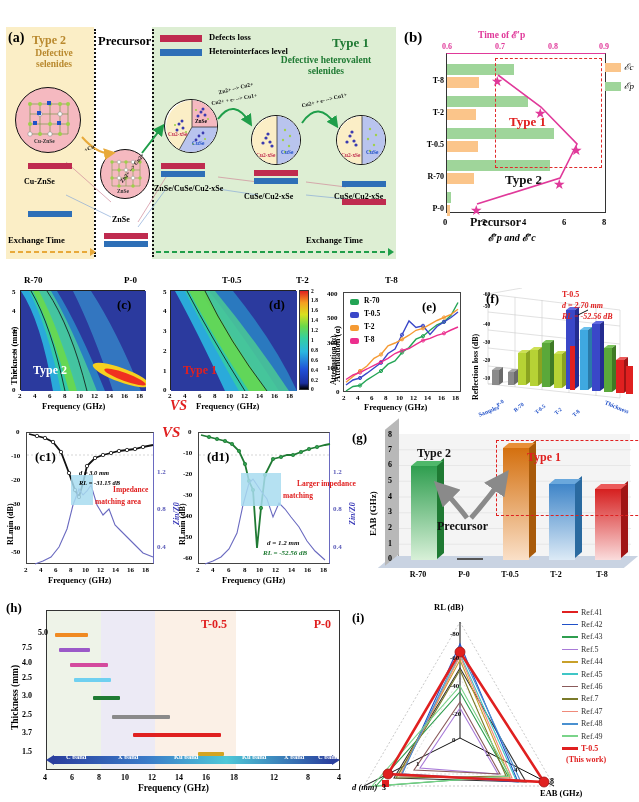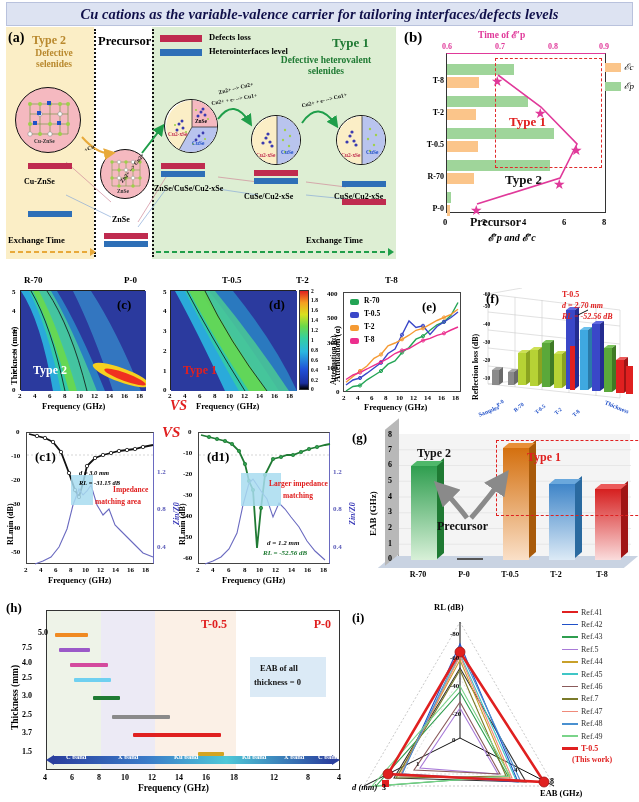--- a/index.html
+++ b/index.html
@@ -101,23 +101,20 @@
   .i-ax { position:absolute; font-size:8.5px; font-weight:bold; color:#000; white-space:nowrap;}
   .small-red { position:absolute; color:#e02020; font-weight:bold; font-size:8px; white-space:nowrap;}
   .small-green { position:absolute; color:#1f7a33; font-weight:bold; font-size:7px; white-space:nowrap;}
   .small-blk { position:absolute; color:#000; font-weight:bold; font-size:7px; white-space:nowrap;}
 </style>
 </head>
 <body>
 
 <div class="fig">
 
-  <div id="title-banner">
-    <span class="t">Cu cations as the variable-valence carrier for tailoring interfaces/defects levels</span>
-  </div>
 
   <div id="panel-a">
     <div class="a-bg-left"></div>
     <div class="a-bg-mid"></div>
     <div class="a-bg-right"></div>
     <div class="dotted-v" style="left:88px; top:2px; height:228px;"></div>
     <div class="dotted-v" style="left:146px; top:2px; height:228px;"></div>
 
     <span class="lbl panel-letter" style="left:2px; top:3px;">(a)</span>
     <span class="lbl t2-title" style="left:26px; top:6px;">Type 2</span>
@@ -727,21 +724,21 @@
           <circle cx="74" cy="26" r="1.7"></circle>
           <circle cx="82" cy="24" r="1.7"></circle>
         <circle cx="94" cy="22" r="1.7"></circle>
           <circle cx="102" cy="19" r="1.7"></circle>
           <circle cx="110" cy="16" r="1.7"></circle>
           <circle cx="118" cy="14" r="1.7"></circle>
       </g>
       <polyline points="6,131 14,128 22,124 30,116 38,100 44,72 50,50 54,46 58,52 62,58 68,66 74,84 80,70 86,76 92,84 100,94 108,108 116,118 126,127" fill="none" stroke="#6a6ac0" stroke-width="1.1"></polyline>
     </svg>
     <span class="plet" style="left:8px; top:16px;">(d1)</span>
-    <span class="small-red" style="left:70px; top:46px; font-size:7.5px;">Larger impedance</span>
+    <span class="small-red" style="left:98px; top:46px; font-size:7.5px;">Larger impedance</span>
     <span class="small-red" style="left:84px; top:58px; font-size:7.5px;">matching</span>
     <span class="small-green" style="left:68px; top:106px; font-style:italic; color:#111;">d = 1.2 mm</span>
     <span class="small-green" style="left:64px; top:116px; font-style:italic;">RL = -52.56 dB</span>
   </div>
   <span class="axis-title vrot" style="left:178px; top:545px; font-size:8px;">RLmin (dB)</span>
   <span class="axis-txt" style="left:188px; top:428px;">0</span>
   <span class="axis-txt" style="left:183px; top:449px;">-10</span>
   <span class="axis-txt" style="left:183px; top:470px;">-20</span>
   <span class="axis-txt" style="left:183px; top:491px;">-30</span>
   <span class="axis-txt" style="left:183px; top:512px;">-40</span>
@@ -843,24 +840,20 @@
       <div class="h-bar" style="left:23px; top:52px;  width:38px; background:#d44a9e;"></div>
       <div class="h-bar" style="left:27px; top:67px;  width:37px; background:#6fd0f0;"></div>
       <div class="h-bar" style="left:46px; top:85px;  width:27px; background:#1f7a33;"></div>
       <div class="h-bar" style="left:65px; top:104px; width:58px; background:#8a8a8a;"></div>
       <div class="h-bar" style="left:86px; top:122px; width:88px; background:#e02020;"></div>
       <div class="h-bar" style="left:151px;top:141px; width:26px; background:#d4a422;"></div>
       <span style="position:absolute; right:8px; top:6px; font-size:12px; font-weight:bold; color:#e02020;">T-0.5</span>
     </div>
     <div style="position:absolute; left:230px; top:10px; width:104px; height:160px; border:1px solid #333; border-left:none; background:#fff;">
       <span style="position:absolute; right:8px; top:6px; font-size:12px; font-weight:bold; color:#e02020;">P-0</span>
-      <div style="position:absolute; left:14px; top:46px; width:76px; height:40px; background:#dbeaf6;">
-        <span style="position:absolute; left:10px; top:6px; font-size:8.5px; font-weight:bold; color:#111;">EAB of all</span>
-        <span style="position:absolute; left:4px; top:20px; font-size:8.5px; font-weight:bold; color:#111;">thickness = 0</span>
-      </div>
     </div>
 
     <div style="position:absolute; left:40px; top:152px; width:294px; height:12px;">
       <svg width="294" height="12">
         <defs>
             <linearGradient id="bandg" x1="0" y1="0" x2="1" y2="0">
           <stop offset="0" stop-color="#2a3f9e"></stop>
               <stop offset="0.33" stop-color="#3a7ac8"></stop>
           <stop offset="0.62" stop-color="#4ec8d8"></stop>
               <stop offset="1" stop-color="#2a3f9e"></stop>
@@ -995,17 +988,17 @@
           <span class="i-leg-txt">Ref.48</span>
         </div>
       <div class="i-leg-row">
           <span class="i-leg-line" style="background:#7ad48a;"></span>
           <span class="i-leg-txt">Ref.49</span>
         </div>
       <div class="i-leg-row">
           <span class="i-leg-line" style="background:#e02020; height:3px;"></span>
           <span class="i-leg-txt" style="color:#e02020; font-weight:bold;">T-0.5</span>
         </div>
-      <div style="margin-left:10px; font-size:8px; color:#e02020; font-weight:bold; font-family:'Liberation Serif',serif;">(This work)</div>
+      <div style="margin-left:4px; font-size:8px; color:#e02020; font-weight:bold; font-family:'Liberation Serif',serif;">(This work)</div>
     </div>
   </div>
 
 </div>
 
 </body></html>

